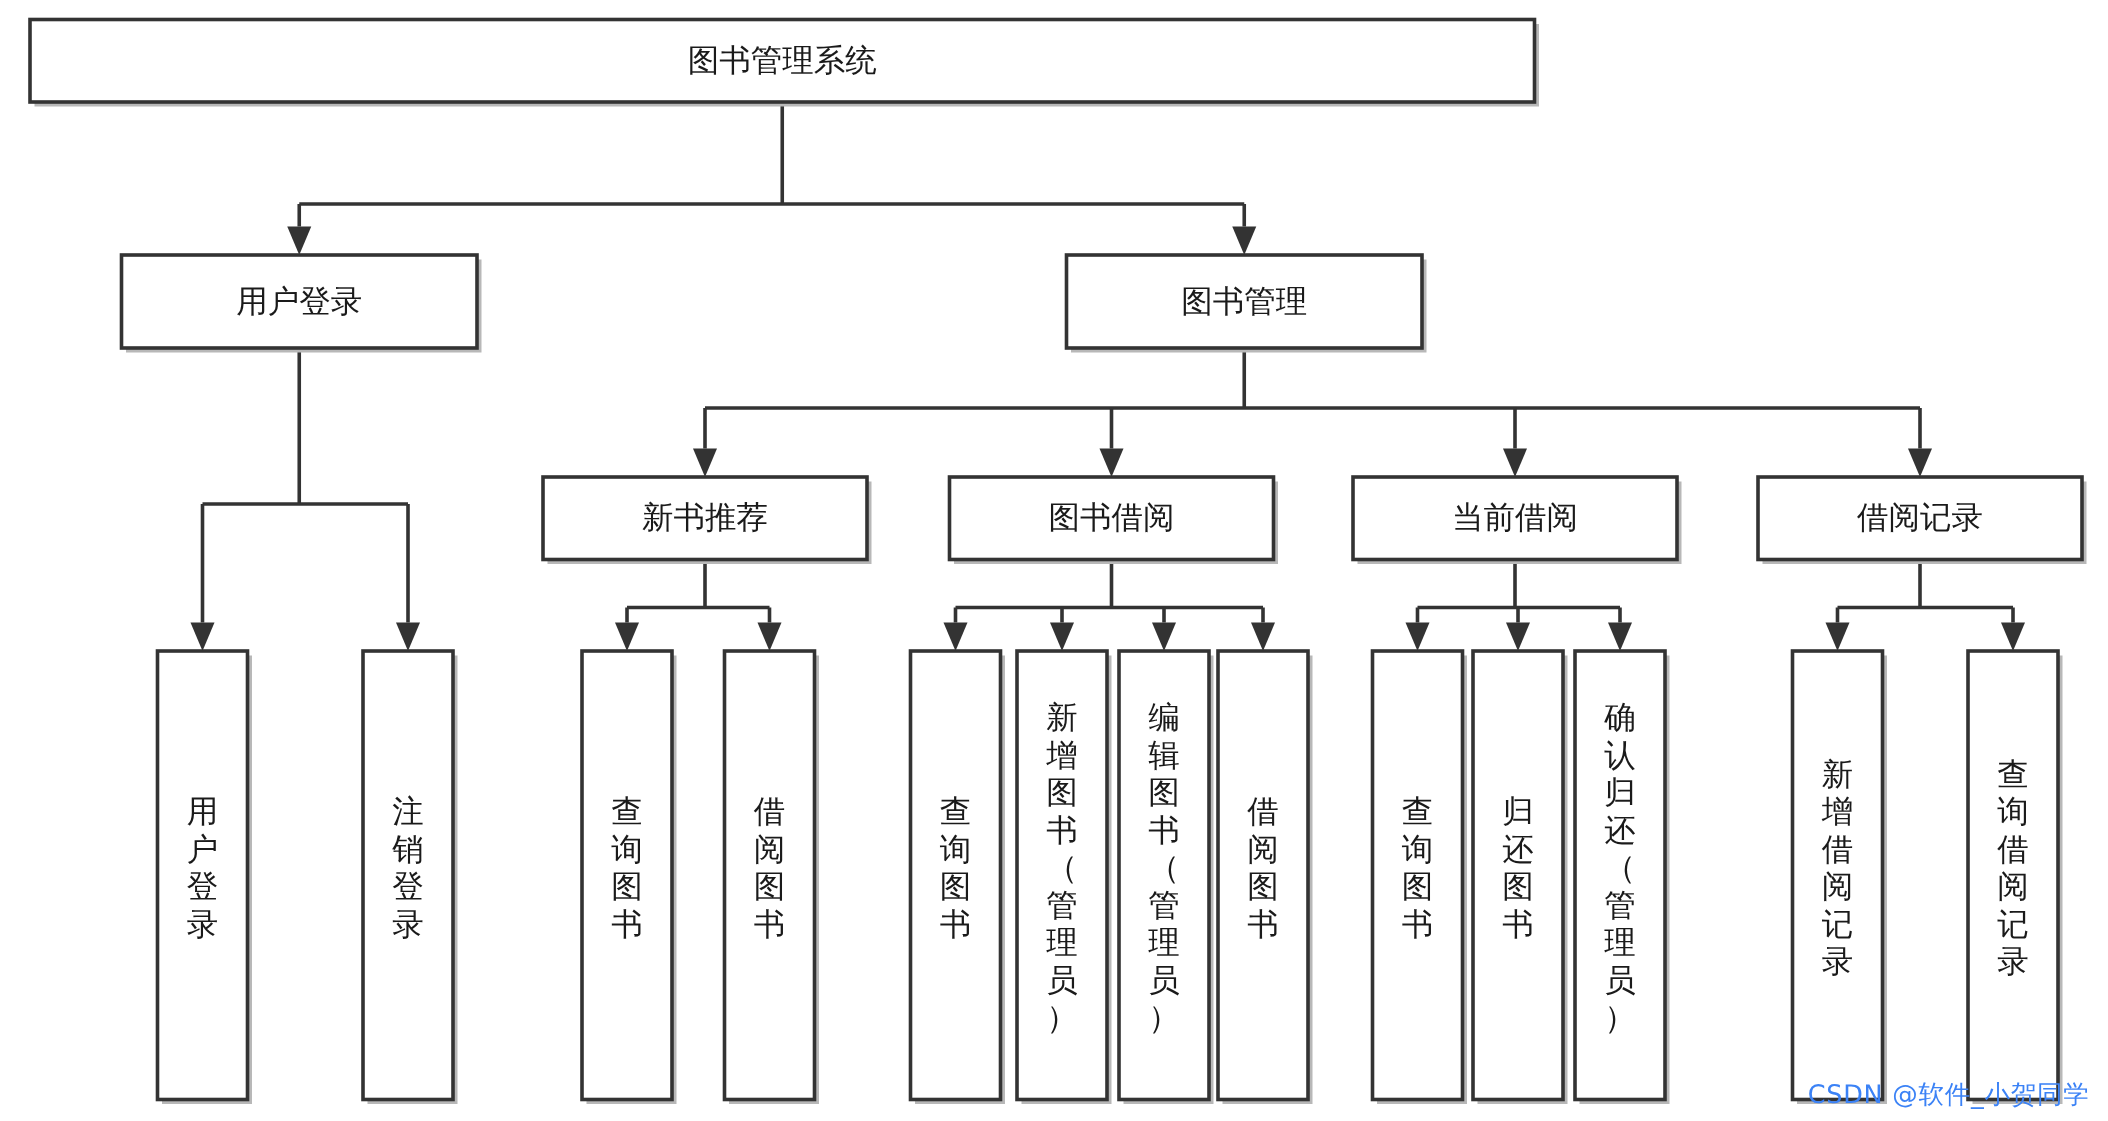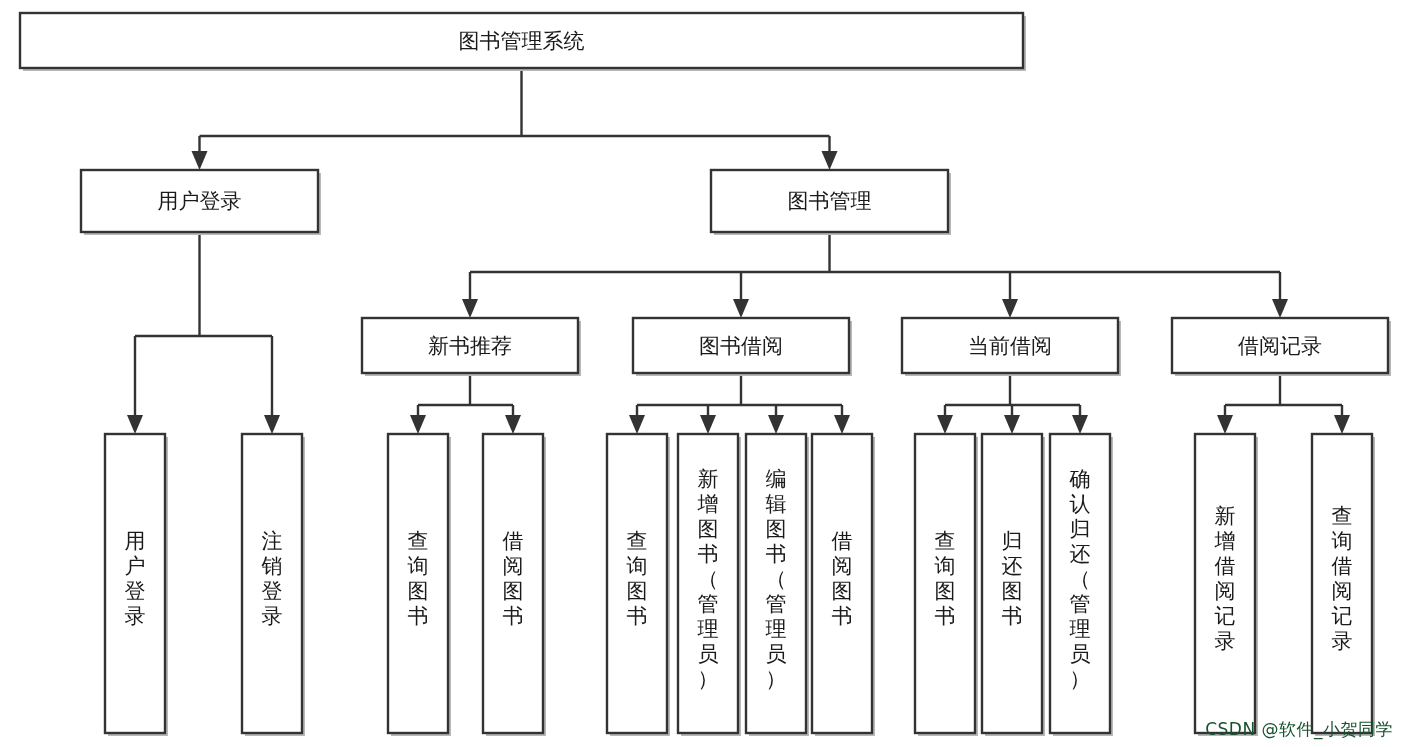--- a/index.html
+++ b/index.html
@@ -57,21 +57,21 @@
     font-size: 21px;
     fill: #1a1a1a;
     text-anchor: middle;
   }
   .watermark {
     position: absolute;
     right: 12px;
     bottom: 6px;
     font-family: "DejaVu Sans", "Liberation Sans", sans-serif;
     font-size: 17px;
-    color: #14532d;
+    color: #3b82f6;
     letter-spacing: 0.5px;
     white-space: nowrap;
     pointer-events: none;
     text-align: center;
   }
 </style>
 </head>
 <body>
 
 <div id="diagram-root">

